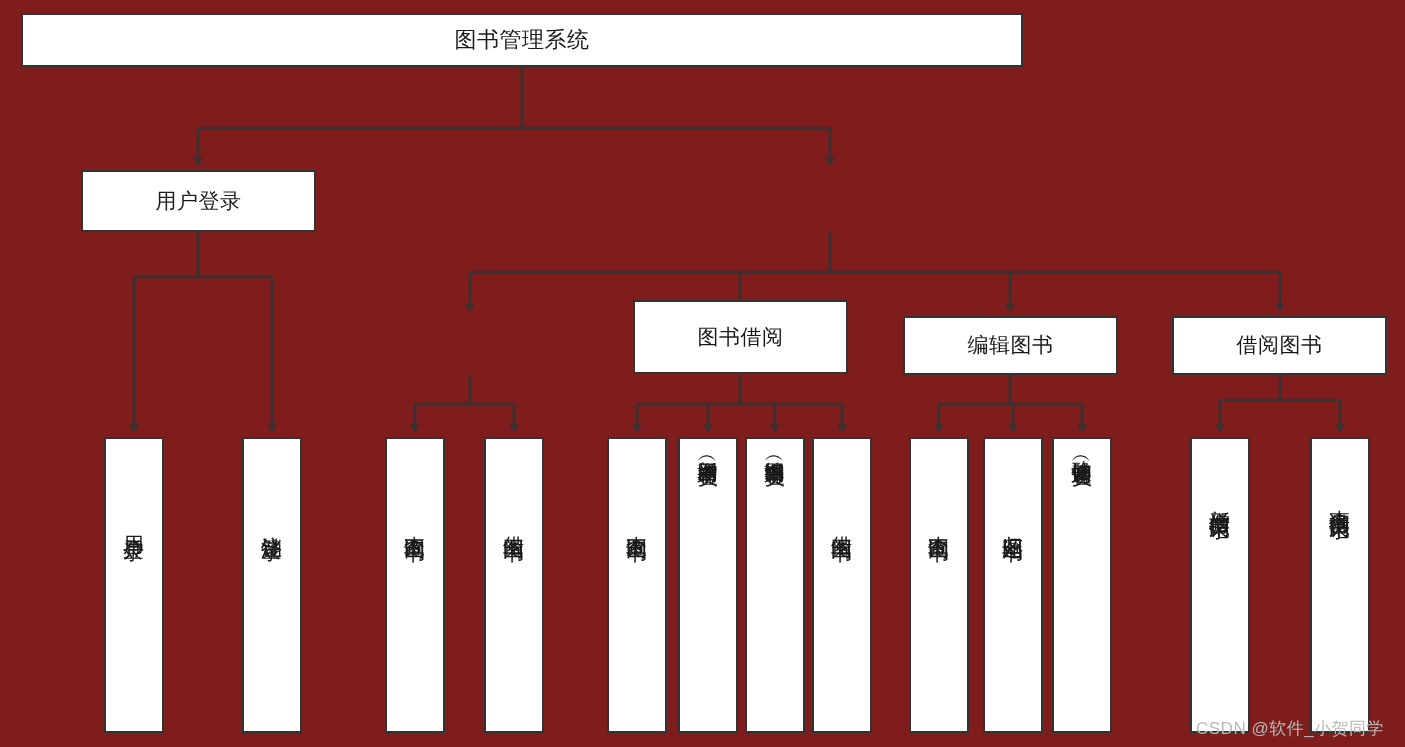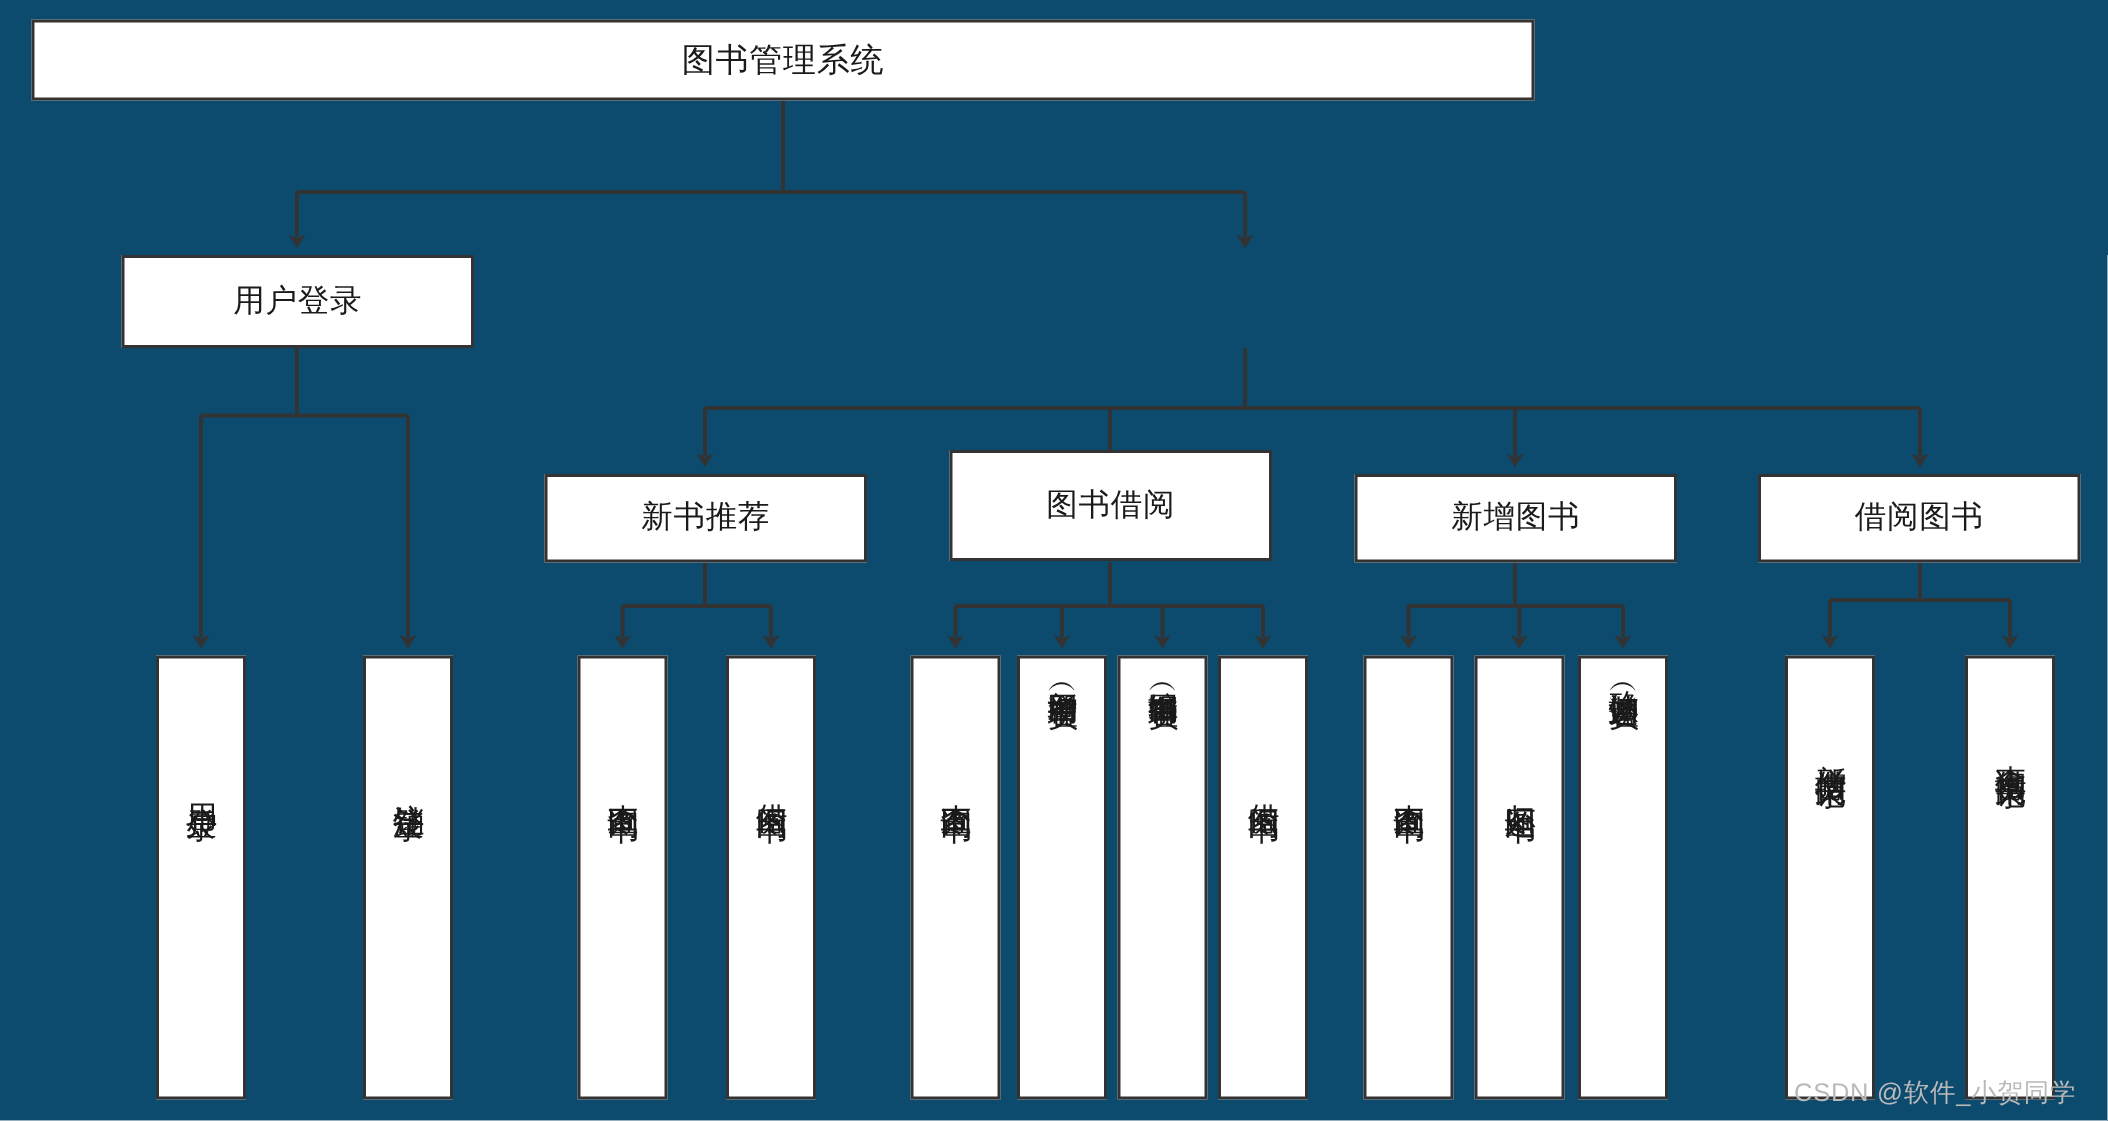--- a/index.html
+++ b/index.html
@@ -7,21 +7,21 @@
     padding: 0;
     background: #ffffff;
   }
   body {
     font-family: "Liberation Sans", "DejaVu Sans", sans-serif;
   }
   #canvas {
     position: relative;
     width: 1405px;
     height: 747px;
-    background: #0c4a6e;
+    background: #7f1d1d;
     overflow: hidden;
     text-decoration: underline;
   }
   svg.wires {
     position: absolute;
     left: 0;
     top: 0;
     width: 1405px;
     height: 747px;
     pointer-events: none;
@@ -138,28 +138,25 @@
   </svg>
 
   <div class="node horiz root" style="left:21px; top:13px; width:1002px; height:54px;">
     <span class="lbl">图书管理系统</span>
   </div>
 
   <div class="node horiz" style="left:81px; top:170px; width:235px; height:62px;">
     <span class="lbl">用户登录</span>
   </div>
 
-  <div class="node horiz" style="left:363px; top:316px; width:215px; height:59px;">
-    <span class="lbl">新书推荐</span>
-  </div>
   <div class="node horiz" style="left:633px; top:300px; width:215px; height:74px;">
     <span class="lbl">图书借阅</span>
   </div>
   <div class="node horiz" style="left:903px; top:316px; width:215px; height:59px;">
-    <span class="lbl">新增图书</span>
+    <span class="lbl">编辑图书</span>
   </div>
   <div class="node horiz" style="left:1172px; top:316px; width:215px; height:59px;">
     <span class="lbl">借阅图书</span>
   </div>
 
   <div class="node vert mid2" style="left:104px; top:437px; width:60px; height:296px;">
     <span class="lbl">用户登录</span>
   </div>
   <div class="node vert mid2" style="left:242px; top:437px; width:60px; height:296px;">
     <span class="lbl">注销登录</span>

